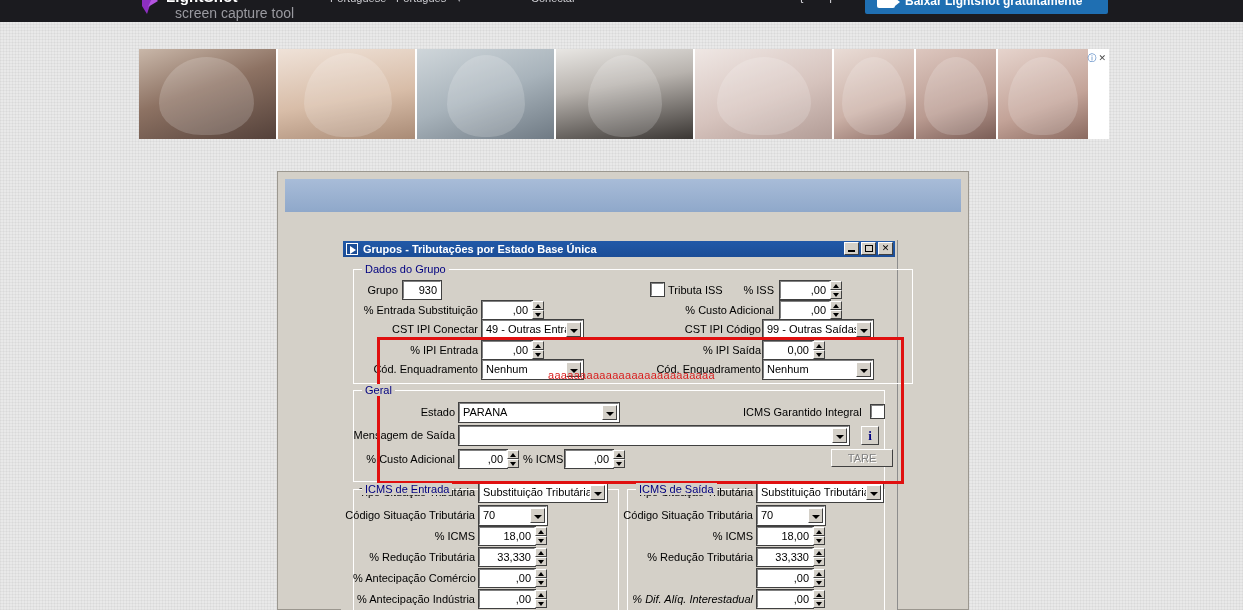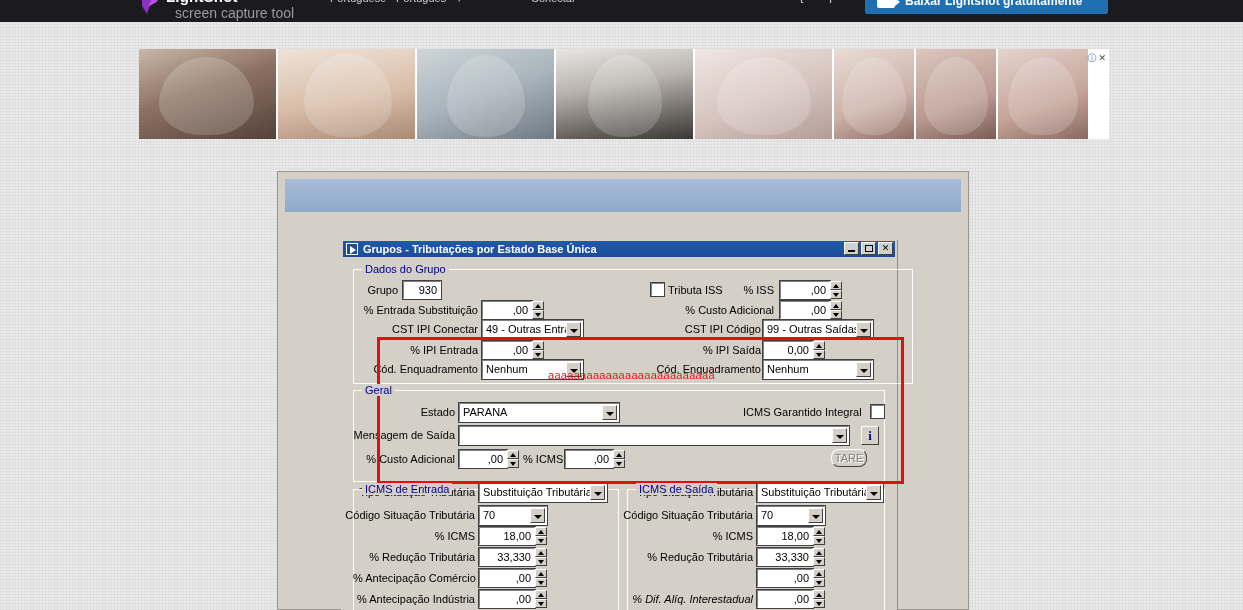--- a/index.html
+++ b/index.html
@@ -410,21 +410,21 @@
       <span class="spin" style="left:164px; top:193px;">
           <span class="up"></span>
           <span class="dn"></span>
         </span>
       <span class="lbl left" style="left:180px; top:196px;">% ICMS</span>
       <div class="fld num" style="left:222px; top:193px; width:48px;">,00</div>
       <span class="spin" style="left:270px; top:193px;">
           <span class="up"></span>
           <span class="dn"></span>
         </span>
-      <div class="btn disabled" style="left:488px; top:192px; width:36px; height:18px; line-height:16px;border-radius:8px;">TARE</div>
+      <div class="btn disabled" style="left:488px; top:192px; width:62px; height:18px; line-height:16px;">TARE</div>
 
       <div class="gbox" style="left:10px; top:232px; width:266px; height:143px;">
         <span class="legend">ICMS de Entrada</span>
       </div>
 
       <span class="lbl" style="left:0px; top:229px; width:132px;">Tipo Situação Tributária</span>
       <div class="combo" style="left:136px; top:226px; width:128px;">
         <span>Substituição Tributária</span>
         <span class="arrow"></span>
       </div>

